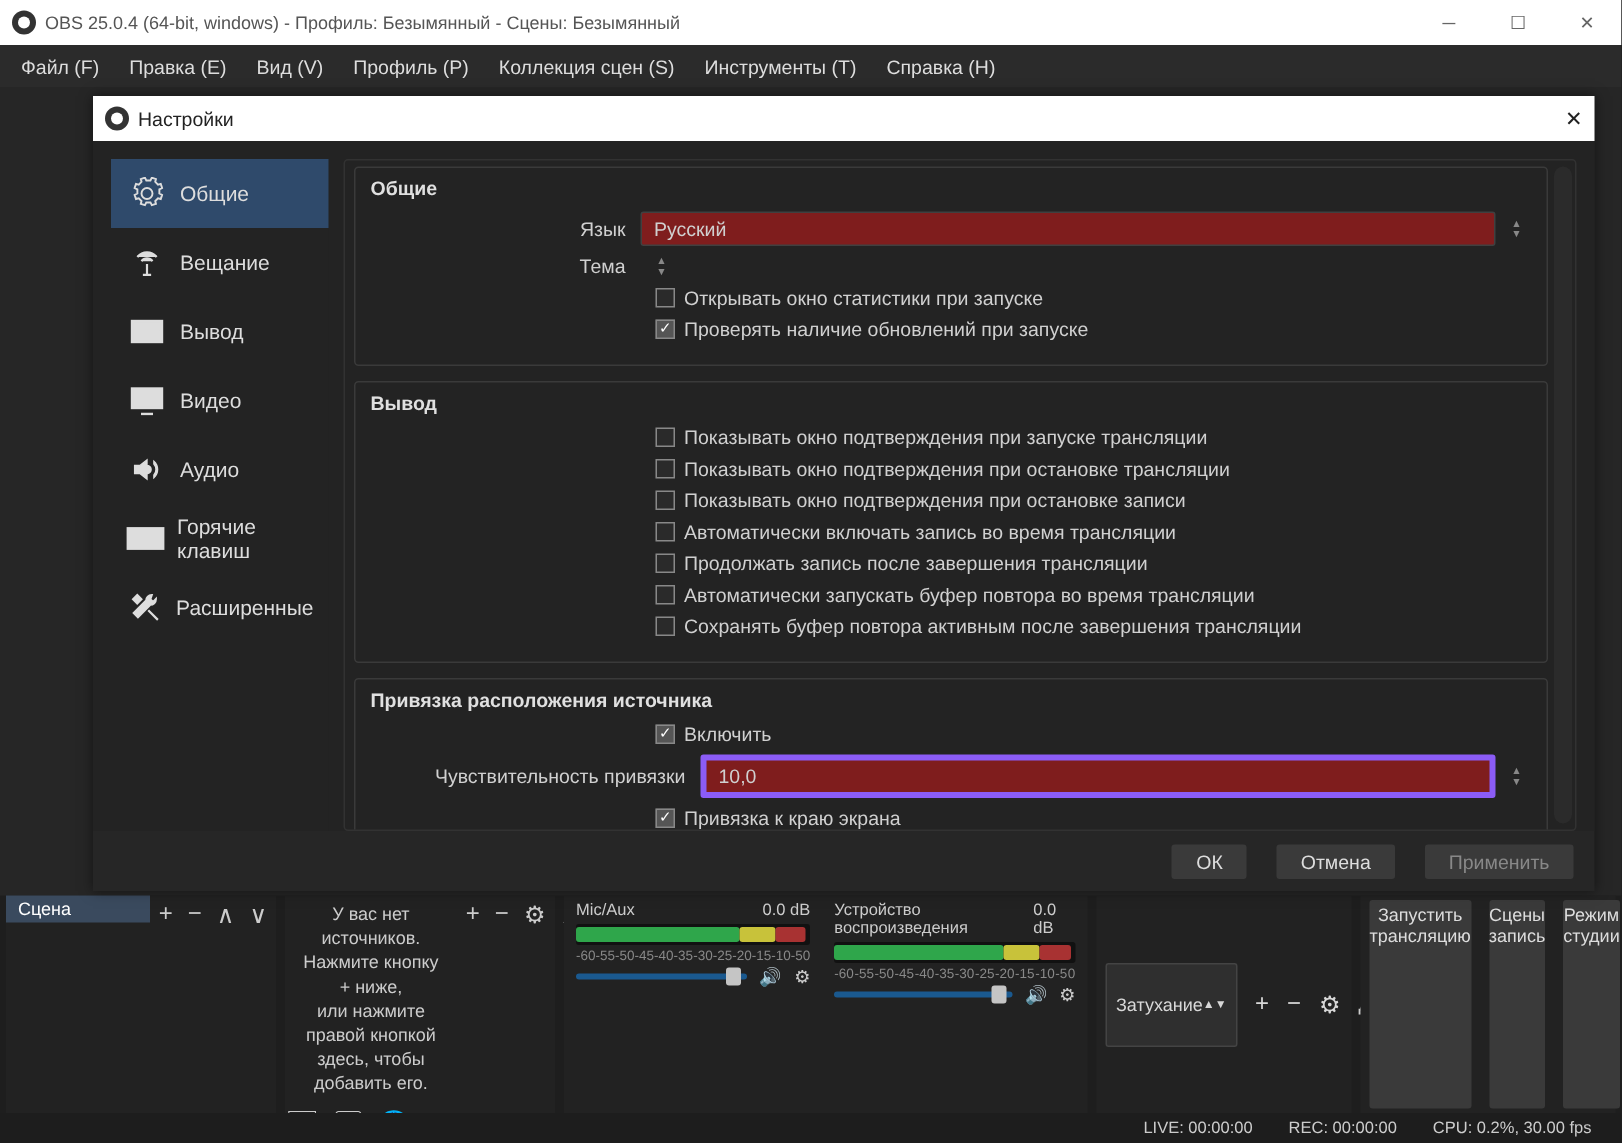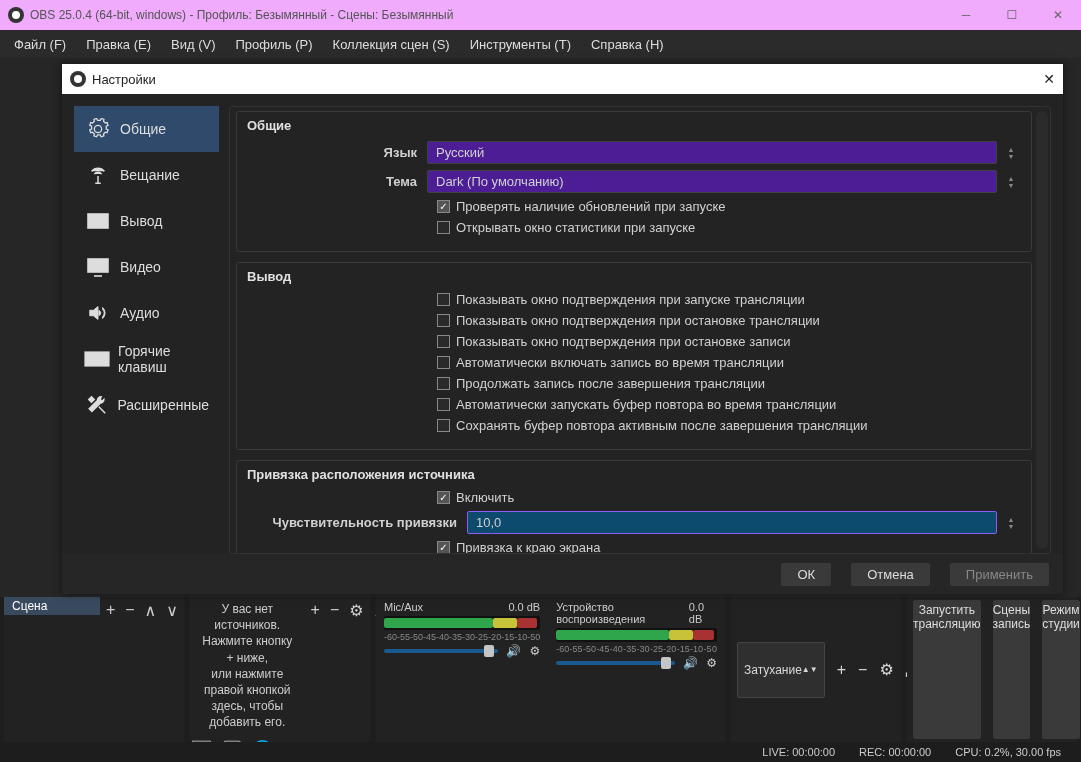--- a/index.html
+++ b/index.html
@@ -1,19 +1,19 @@
 <!DOCTYPE html>
 <html><head>
 <meta charset="utf-8">
 <style>
 * { margin: 0; padding: 0; box-sizing: border-box; font-family: "Segoe UI", Tahoma, sans-serif; }
 body { background: #1e1e1e; color: #d8d8d8; font-size: 13px; width: 1081px; height: 762px; overflow: hidden; position: relative; }
 
 
-.titlebar { height: 30px; background: #f0abfc; color: #555; display: flex; align-items: center; padding-left: 8px; font-size: 12px; }
+.titlebar { height: 30px; background: #ffffff; color: #555; display: flex; align-items: center; padding-left: 8px; font-size: 12px; }
 .titlebar .title-icon { width: 16px; height: 16px; border-radius: 50%; background: #333; margin-right: 6px; display:flex; align-items:center; justify-content:center; }
 .titlebar .title-icon span { width:8px; height:8px; border-radius:50%; background:#fff; }
 .titlebar .spacer { flex: 1; }
 .win-btn { width: 46px; height: 30px; display: flex; align-items: center; justify-content: center; color: #666; }
 
 
 .menubar { height: 28px; background: #2b2b2b; display: flex; align-items: center; padding: 0 4px; font-size: 13px; }
 .menubar div { padding: 4px 10px; color: #ddd; }
 
 
@@ -38,29 +38,29 @@
 .nav-item.active { background:#2f4a6b; }
 .nav-item .ic { width:28px; height:28px; display:flex; align-items:center; justify-content:center; }
 .nav-item svg { stroke:#ddd; fill:#ddd; }
 
 
 .settings-content { flex:1; background:#232323; overflow:hidden; border:1px solid #323232; border-radius:3px; position:relative; }
 .content-inner { padding: 0 8px 0 0; }
 .group { border:1px solid #3a3a3a; border-radius:3px; margin: 4px 10px 10px 6px; padding: 6px 10px 10px 10px; }
 .group-title { color:#e0e0e0; font-weight:600; margin-bottom:8px; font-size:13px; }
 .row { display:flex; align-items:center; margin-bottom:6px; font-size:13px; color:#d0d0d0; }
-.row .label { width: 180px; text-align:right; padding-right:10px;font-weight:bold; }
+.row .label { width: 180px; text-align:right; padding-right:10px; }
 .row .label.short { width: 220px; }
-.select { flex:1; background:#4c1d95; border:1px solid #404040; padding:3px 8px; border-radius:2px; display:flex; align-items:center; justify-content:space-between; }
+.select { flex:1; background:#7f1d1d; border:1px solid #404040; padding:3px 8px; border-radius:2px; display:flex; align-items:center; justify-content:space-between; }
 .spin { width:20px; display:flex; flex-direction:column; margin-left:4px; color:#888; font-size:7px; text-align:center; }
 .check-row { display:flex; align-items:center; gap:6px; margin-left:190px; margin-bottom:6px; font-size:13px; color:#d0d0d0; }
 .check { width:13px; height:13px; border:1px solid #888; background:#2a2a2a; display:inline-flex; align-items:center; justify-content:center; flex-shrink:0; }
 .check.on { background:#555; }
 .check.on::after { content:'✓'; color:#fff; font-size:10px; line-height:1; }
-.numfield { flex:1; background:#0c4a6e; border:1px solid #8b5cf6; padding:3px 8px; border-radius:2px; }
+.numfield { flex:1; background:#7f1d1d; border:4px solid #8b5cf6; padding:3px 8px; border-radius:2px; }
 .scroll-stub { position:absolute; right:2px; top:4px; bottom:4px; width:12px; background:#2b2b2b; border-radius:6px; }
 
 
 .bottom-panels { position:absolute; left:0; right:0; bottom:20px; height:145px; display:flex; background:#1e1e1e; padding:0 4px; gap:6px; }
 .panel { background:#222; display:flex; font-size:12px; }
 .panel.scenes { width:180px; }
 .panel.sources { width:180px; }
 .panel.mixer { flex:1; }
 .panel.transitions { width:170px; }
 .panel.controls { width:170px; }
@@ -200,32 +200,29 @@
         <div class="group-title">Общие</div>
         <div class="row">
           <div class="label">Язык</div>
           <div class="select">
                 <span>Русский</span>
               </div>
           <div class="spin">▲<br>▼</div>
         </div>
         <div class="row">
           <div class="label">Тема</div>
-          <div class="select">
-                <span>Dark (По умолчанию)</span>
-              </div>
           <div class="spin">▲<br>▼</div>
         </div>
+        <div class="check-row">
+              <span class="check"></span>
+              <span>Открывать окно статистики при запуске</span>
+            </div>
         <div class="check-row">
               <span class="check on"></span>
               <span>Проверять наличие обновлений при запуске</span>
-            </div>
-        <div class="check-row">
-              <span class="check"></span>
-              <span>Открывать окно статистики при запуске</span>
             </div>
       </div>
 
       <div class="group">
         <div class="group-title">Вывод</div>
         <div class="check-row">
               <span class="check"></span>
               <span>Показывать окно подтверждения при запуске трансляции</span>
             </div>
         <div class="check-row">

